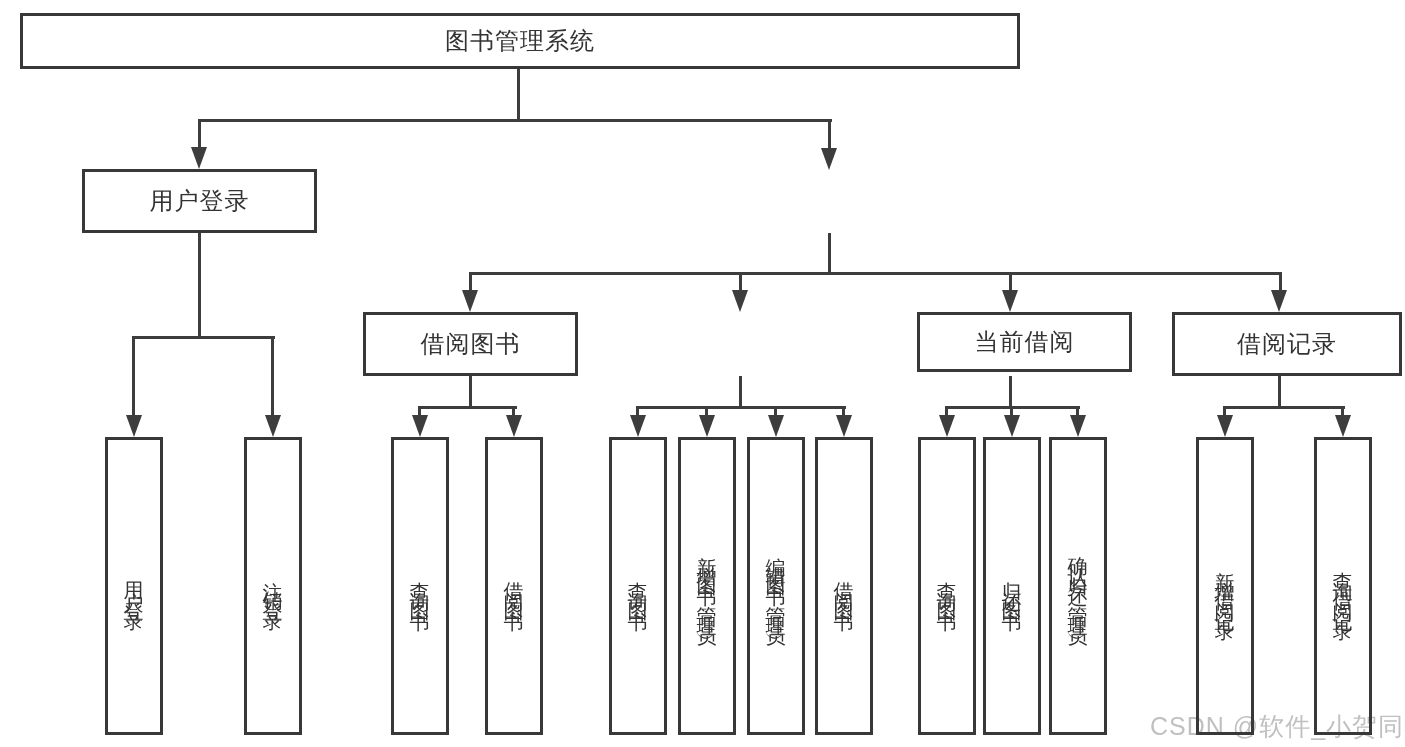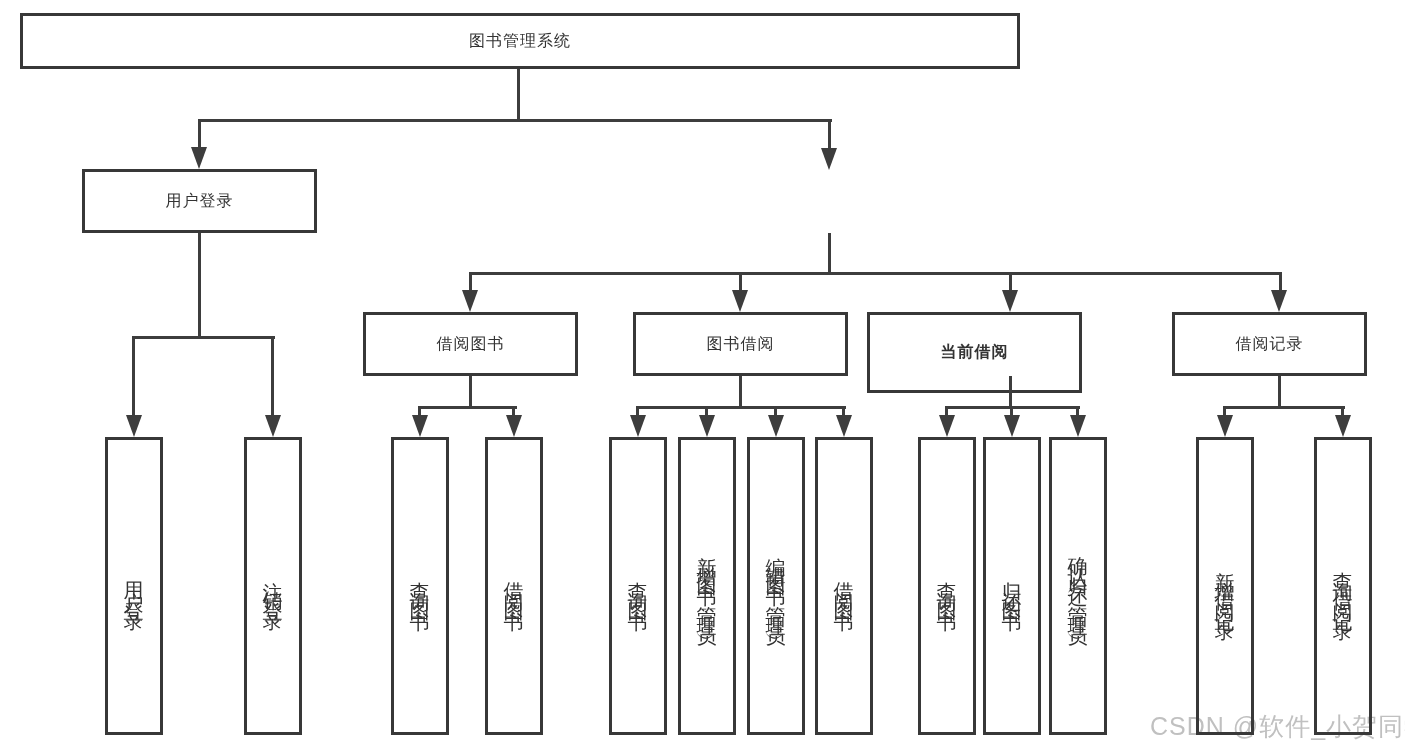--- a/index.html
+++ b/index.html
@@ -16,21 +16,21 @@
     background:#ffffff;
     overflow:hidden;
   }
   .node{
     position:absolute;
     background:#ffffff;
     border:3px solid var(--border);
     display:flex;
     align-items:center;
     justify-content:center;
-    font-size:16px;
+    font-size:24px;
     color:var(--text);
     letter-spacing:1px;
   }
   .leaf{
     position:absolute;
     background:#ffffff;
     border:3px solid var(--border);
     display:flex;
     align-items:center;
     justify-content:center;
@@ -97,27 +97,24 @@
   <div class="vline" style="left:1009px;top:272px;height:21px;"></div>
   <div class="vline" style="left:1279px;top:272px;height:21px;"></div>
   <div class="arrow" style="left:462px;top:290px;"></div>
   <div class="arrow" style="left:732px;top:290px;"></div>
   <div class="arrow" style="left:1002px;top:290px;"></div>
   <div class="arrow" style="left:1271px;top:290px;"></div>
 
   <div class="node" style="left:363px;top:312px;width:215px;height:64px;">
     <span>借阅图书</span>
   </div>
-  <div class="node" style="left:633px;top:312px;width:215px;height:64px;">
-    <span>图书借阅</span>
-  </div>
-  <div class="node" style="left:867px;top:312px;width:215px;height:81px;font-weight:bold;">
+  <div class="node" style="left:917px;top:312px;width:215px;height:60px;">
     <span>当前借阅</span>
   </div>
-  <div class="node" style="left:1172px;top:312px;width:195px;height:64px;">
+  <div class="node" style="left:1172px;top:312px;width:230px;height:64px;">
     <span>借阅记录</span>
   </div>
 
   <div class="vline" style="left:469px;top:376px;height:30px;"></div>
   <div class="hline" style="left:418px;top:406px;width:99px;"></div>
   <div class="vline" style="left:418px;top:406px;height:12px;"></div>
   <div class="vline" style="left:512px;top:406px;height:12px;"></div>
   <div class="arrow" style="left:412px;top:415px;"></div>
   <div class="arrow" style="left:506px;top:415px;"></div>
 

